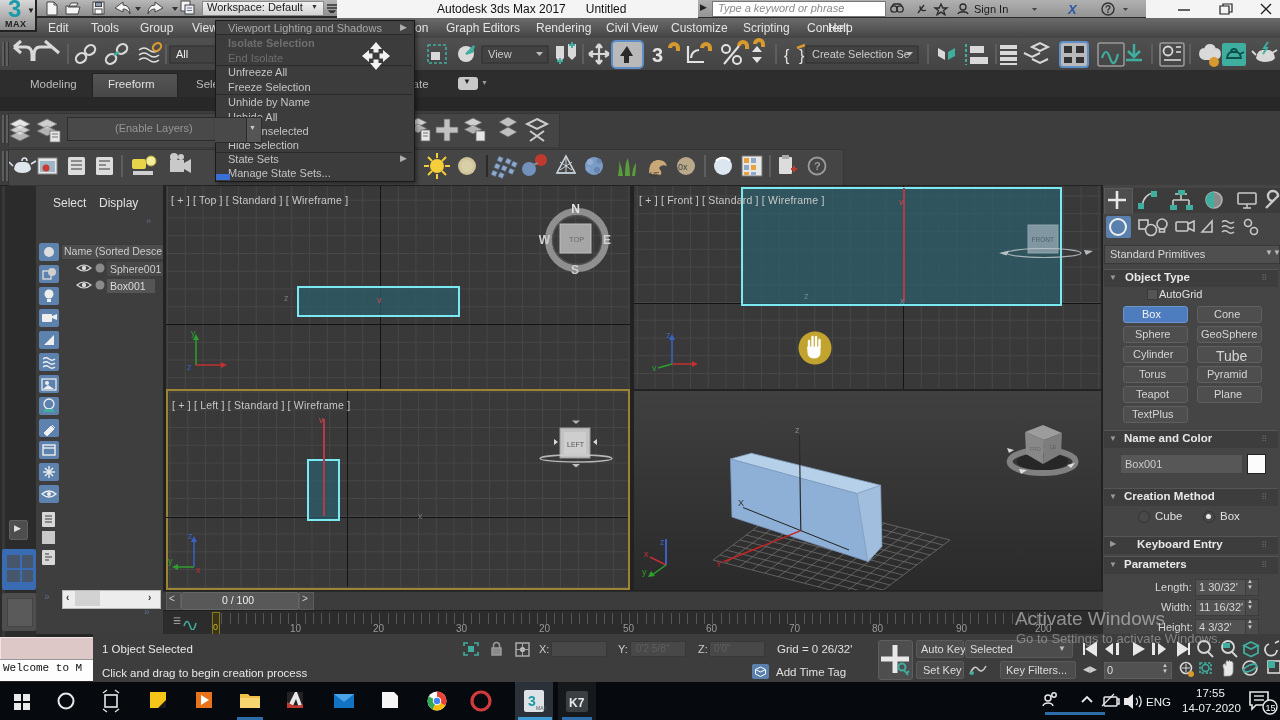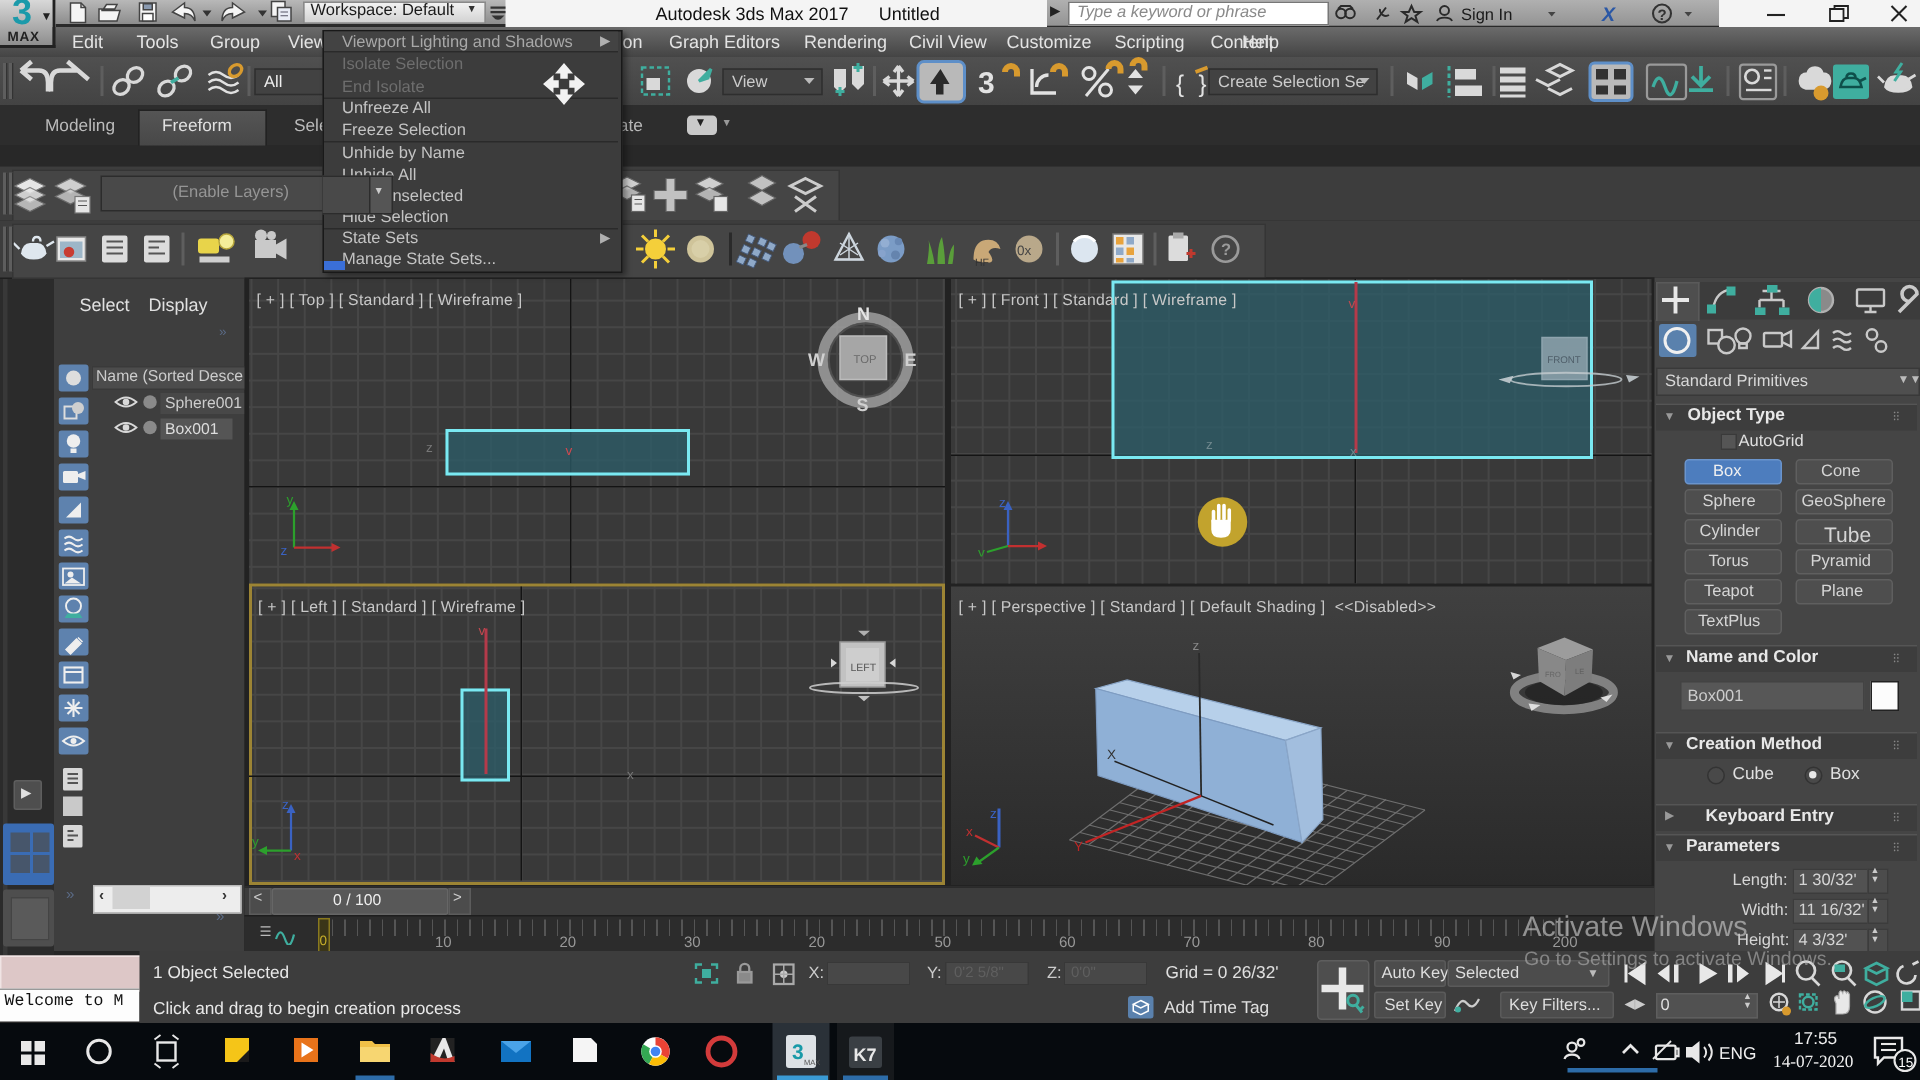--- a/index.html
+++ b/index.html
@@ -540,21 +540,20 @@
         <path d="M26 7 l-3 6 h6 z" fill="#3a62c2"></path>
   <text x="20" y="10" font-size="9" fill="#3a62c2" font-family="Liberation Sans">z</text>
   <line x1="26" y1="38" x2="8" y2="38" stroke="#2ca02c" stroke-width="1.5"></line>
         <path d="M4 38 l6 -3 v6 z" fill="#2ca02c"></path>
   <text x="0" y="35" font-size="9" fill="#2ca02c" font-family="Liberation Sans">y</text>
   <text x="28" y="44" font-size="9" fill="#c23030" font-family="Liberation Sans">x</text>
  </svg>
 </div>
 
 <div class="abs" style="left:634px;top:391px;width:467px;height:199px;background:linear-gradient(#404040,#2a2a2a);overflow:hidden;">
- <div class="vplabel" style="left:5px;top:8px;">[ + ] [ Perspective ] [ Standard ] [ Default Shading ]&nbsp;&nbsp;&lt;&lt;Disabled&gt;&gt;</div>
  <svg class="abs" style="left:0;top:0;" width="467" height="199" viewBox="0 0 467 199">
 
   <g stroke="#989898" stroke-width="0.8" opacity="0.6">
    <path d="M79 169 L236 209 M86 164 L243 204 M92 159 L249 199 M99 154 L256 194 M106 149 L263 189 M112 144 L269 184 M119 139 L276 179 M126 134 L283 174 M132 129 L289 169 M139 124 L296 164 M146 119 L303 159 M152 114 L309 154 M159 109 L316 149"></path>
    <path d="M79 169 L159 109 M92 172 L172 112 M105 176 L185 116 M118 179 L198 119 M131 182 L211 122 M144 186 L224 126 M158 189 L238 129 M171 192 L251 132 M184 196 L264 136 M197 199 L277 139 M210 202 L290 142 M223 206 L303 146 M236 209 L316 149"></path>
   </g>
 
   <polygon points="96.5,68 117.4,62.3 246.6,94.3 223,102.6" fill="#b7d0ea" stroke="#8aa6c8" stroke-width="0.8"></polygon>
   <polygon points="96.5,68 223,102.6 234,170.5 98,126" fill="#8fb0d6" stroke="#7e9cc2" stroke-width="0.8"></polygon>
   <polygon points="223,102.6 246.6,94.3 247.9,155.4 234,170.7" fill="#a2bede" stroke="#8aa6c8" stroke-width="0.8"></polygon>
@@ -614,21 +613,21 @@
  <div class="txt" style="left:543px;top:12px;font-size:10px;color:#999;">60</div>
  <div class="txt" style="left:626px;top:12px;font-size:10px;color:#999;">70</div>
  <div class="txt" style="left:709px;top:12px;font-size:10px;color:#999;">80</div>
  <div class="txt" style="left:793px;top:12px;font-size:10px;color:#999;">90</div>
  <div class="txt" style="left:872px;top:12px;font-size:10px;color:#999;">200</div>
 </div>
 <div class="abs" style="left:215px;top:20px;width:198px;height:160px;background:#3c3c3c;border:1px solid #191919;box-shadow:2px 2px 4px rgba(0,0,0,0.4);"></div>
 <div class="abs" style="left:216px;top:21px;width:196px;height:13px;background:#434343;border-bottom:1px solid #2a2a2a;"></div>
 <div class="txt" style="left:228px;top:22px;font-size:11px;color:#a8a8a8;">Viewport Lighting and Shadows</div>
 <div class="txt" style="left:400px;top:22px;font-size:9px;color:#b0b0b0;">▶</div>
-<div class="txt" style="left:228px;top:37px;font-size:11px;color:#6e6e6e;">Isolate Selection</div>
+<div class="txt" style="left:228px;top:37px;font-size:11px;color:#6e6e6e;font-weight:bold;">Isolate Selection</div>
 <div class="txt" style="left:228px;top:52px;font-size:11px;color:#6e6e6e;">End Isolate</div>
 <div class="abs" style="left:216px;top:65px;width:196px;height:1px;background:#2a2a2a;"></div>
 <div class="txt" style="left:228px;top:66px;font-size:11px;color:#c4c4c4;">Unfreeze All</div>
 <div class="txt" style="left:228px;top:81px;font-size:11px;color:#c4c4c4;">Freeze Selection</div>
 <div class="abs" style="left:216px;top:94px;width:196px;height:1px;background:#2a2a2a;"></div>
 <div class="txt" style="left:228px;top:96px;font-size:11px;color:#c4c4c4;">Unhide by Name</div>
 <div class="txt" style="left:228px;top:111px;font-size:11px;color:#c4c4c4;">Unhide All</div>
 <div class="txt" style="left:228px;top:125px;font-size:11px;color:#c4c4c4;">Hide Unselected</div>
 <div class="txt" style="left:228px;top:139px;font-size:11px;color:#c4c4c4;">Hide Selection</div>
 <div class="abs" style="left:216px;top:152px;width:196px;height:1px;background:#2a2a2a;"></div>
@@ -898,21 +897,21 @@
   <path d="M42 12 l5 -5 l5 5" stroke-width="1.8"></path>
   <rect x="64" y="7" width="13" height="9" rx="1"></rect>
         <path d="M77 9 h2 v5 h-2"></path>
         <path d="M62 16 l12 -12" stroke-width="1.2"></path>
   <path d="M84 8 v7 h4 l5 4 v-15 l-5 4 z" fill="#e8e8e8" stroke="none"></path>
         <path d="M96 8 a5 5 0 0 1 0 7 M99 6 a8 8 0 0 1 0 11" stroke-width="1.3"></path>
  </g>
  <text x="106" y="16" font-size="11.5" fill="#f0f0f0" font-family="Liberation Sans">ENG</text>
 </svg>
 <div class="txt" style="left:1196px;top:687px;font-size:11.5px;color:#f0f0f0;">17:55</div>
-<div class="txt" style="left:1182px;top:702px;font-size:11.5px;color:#f0f0f0;font-family:Liberation Serif, serif;">14-07-2020</div>
+<div class="txt" style="left:1182px;top:702px;font-size:11.5px;color:#f0f0f0;">14-07-2020</div>
 <svg class="icon" style="left:1246px;top:690px;" width="34" height="26" viewBox="0 0 34 26">
  <path d="M4 2 h18 v13 h-12 l-4 4 v-4 h-2 z" fill="none" stroke="#e8e8e8" stroke-width="1.6"></path>
  <line x1="8" y1="6" x2="18" y2="6" stroke="#e8e8e8" stroke-width="1.4"></line>
       <line x1="8" y1="10" x2="18" y2="10" stroke="#e8e8e8" stroke-width="1.4"></line>
  <circle cx="24" cy="17" r="7" fill="#060a0e" stroke="#e8e8e8" stroke-width="1.4"></circle>
  <text x="19.5" y="21" font-size="9" fill="#fff" font-family="Liberation Sans">15</text>
 </svg>
 <div class="abs" style="left:1045px;top:712px;width:60px;height:3px;background:#2d6ca8;"></div>
 <div class="abs" style="left:237px;top:717px;width:26px;height:3px;background:#2d6ca8;"></div>
 <div class="abs" style="left:518px;top:717px;width:34px;height:3px;background:#3a9bd5;"></div>

